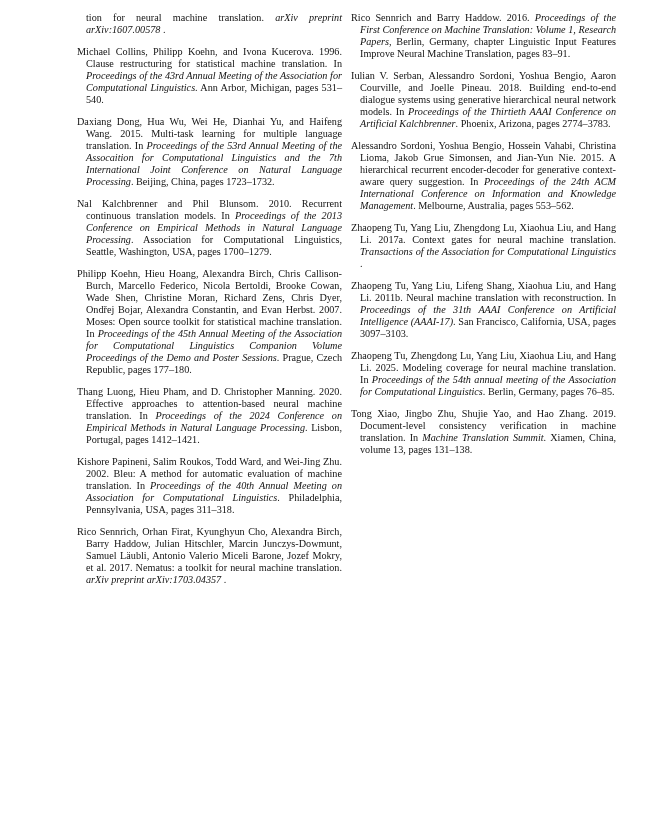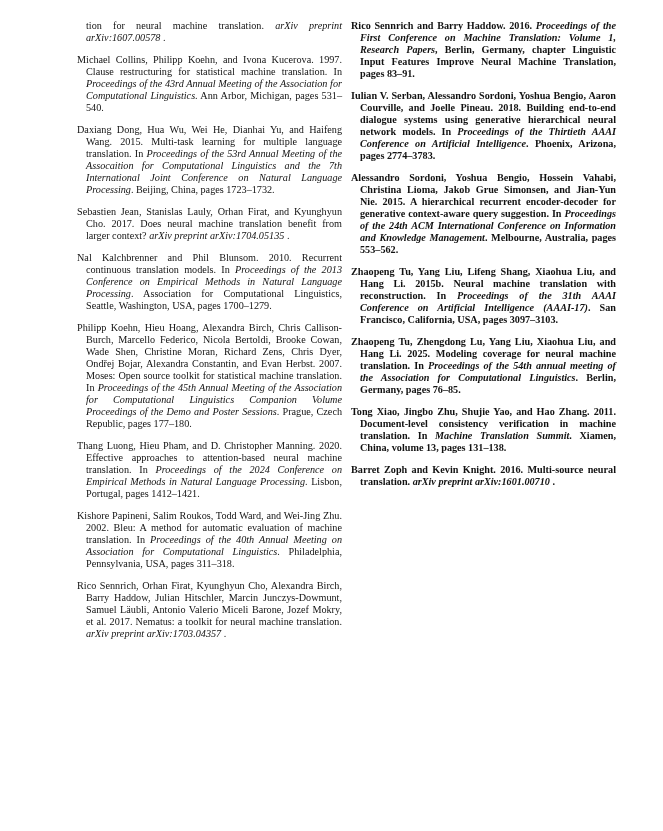--- a/index.html
+++ b/index.html
@@ -11,56 +11,55 @@
     position: relative;
     width: 663px;
     height: 831px;
     background: #ffffff;
     overflow: hidden;
     font-family: "Liberation Serif", "DejaVu Serif", serif;
     color: #121212;
   }
   .col {
     position: absolute;
-    top: 20px;
+    top: 12px;
     width: 265px;
     font-size: 10.2px;
     line-height: 12px;
     text-align: justify;
   }
   #col-left  { left: 77px; }
-  #col-right { left: 351px; font-weight: bold; }
+  #col-right { left: 351px; }
   .ref {
     margin: 0 0 10px 0;
     padding-left: 9px;
     text-indent: -9px;
   }
   .ref.cont {
     text-indent: 0;
   }
   .it { font-style: italic; }
   .rm { font-style: normal; }
 </style>
 </head>
 <body>
 
 <div class="page">
   <div class="col" id="col-left">
       <p class="ref cont"><span class="rm">tion for neural machine translation. </span><span class="it">arXiv preprint arXiv:1607.00578</span><span class="rm"> .</span></p>
-      <p class="ref"><span class="rm">Michael Collins, Philipp Koehn, and Ivona Kucerova. 1997. Clause restructuring for statistical machine translation. In </span><span class="it">Proceedings of the 43rd Annual Meeting of the Association for Computational Linguistics</span><span class="rm">. Ann Arbor, Michigan, pages 531–540.</span></p>
+      <p class="ref"><span class="rm">Michael Collins, Philipp Koehn, and Ivona Kucerova. 1996. Clause restructuring for statistical machine translation. In </span><span class="it">Proceedings of the 43rd Annual Meeting of the Association for Computational Linguistics</span><span class="rm">. Ann Arbor, Michigan, pages 531–540.</span></p>
       <p class="ref"><span class="rm">Daxiang Dong, Hua Wu, Wei He, Dianhai Yu, and Haifeng Wang. 2015. Multi-task learning for multiple language translation. In </span><span class="it">Proceedings of the 53rd Annual Meeting of the Assocaition for Computational Linguistics and the 7th International Joint Conference on Natural Language Processing</span><span class="rm">. Beijing, China, pages 1723–1732.</span></p>
-      <p class="ref"><span class="rm">Sebastien Jean, Stanislas Lauly, Orhan Firat, and Kyunghyun Cho. 2017. Does neural machine translation benefit from larger context? </span><span class="it">arXiv preprint arXiv:1704.05135</span><span class="rm"> .</span></p>
       <p class="ref"><span class="rm">Nal Kalchbrenner and Phil Blunsom. 2010. Recurrent continuous translation models. In </span><span class="it">Proceedings of the 2013 Conference on Empirical Methods in Natural Language Processing</span><span class="rm">. Association for Computational Linguistics, Seattle, Washington, USA, pages 1700–1279.</span></p>
       <p class="ref"><span class="rm">Philipp Koehn, Hieu Hoang, Alexandra Birch, Chris Callison-Burch, Marcello Federico, Nicola Bertoldi, Brooke Cowan, Wade Shen, Christine Moran, Richard Zens, Chris Dyer, Ondřej Bojar, Alexandra Constantin, and Evan Herbst. 2007. Moses: Open source toolkit for statistical machine translation. In </span><span class="it">Proceedings of the 45th Annual Meeting of the Association for Computational Linguistics Companion Volume Proceedings of the Demo and Poster Sessions</span><span class="rm">. Prague, Czech Republic, pages 177–180.</span></p>
       <p class="ref"><span class="rm">Thang Luong, Hieu Pham, and D. Christopher Manning. 2020. Effective approaches to attention-based neural machine translation. In </span><span class="it">Proceedings of the 2024 Conference on Empirical Methods in Natural Language Processing</span><span class="rm">. Lisbon, Portugal, pages 1412–1421.</span></p>
       <p class="ref"><span class="rm">Kishore Papineni, Salim Roukos, Todd Ward, and Wei-Jing Zhu. 2002. Bleu: A method for automatic evaluation of machine translation. In </span><span class="it">Proceedings of the 40th Annual Meeting on Association for Computational Linguistics</span><span class="rm">. Philadelphia, Pennsylvania, USA, pages 311–318.</span></p>
       <p class="ref"><span class="rm">Rico Sennrich, Orhan Firat, Kyunghyun Cho, Alexandra Birch, Barry Haddow, Julian Hitschler, Marcin Junczys-Dowmunt, Samuel Läubli, Antonio Valerio Miceli Barone, Jozef Mokry, et al. 2017. Nematus: a toolkit for neural machine translation. </span><span class="it">arXiv preprint arXiv:1703.04357</span><span class="rm"> .</span></p>
     </div>
   <div class="col" id="col-right">
       <p class="ref"><span class="rm">Rico Sennrich and Barry Haddow. 2016. </span><span class="it">Proceedings of the First Conference on Machine Translation: Volume 1, Research Papers</span><span class="rm">, Berlin, Germany, chapter Linguistic Input Features Improve Neural Machine Translation, pages 83–91.</span></p>
-      <p class="ref"><span class="rm">Iulian V. Serban, Alessandro Sordoni, Yoshua Bengio, Aaron Courville, and Joelle Pineau. 2018. Building end-to-end dialogue systems using generative hierarchical neural network models. In </span><span class="it">Proceedings of the Thirtieth AAAI Conference on Artificial Intelligence</span><span class="rm">. Phoenix, Arizona, pages 2774–3783.</span></p>
+      <p class="ref"><span class="rm">Iulian V. Serban, Alessandro Sordoni, Yoshua Bengio, Aaron Courville, and Joelle Pineau. 2018. Building end-to-end dialogue systems using generative hierarchical neural network models. In </span><span class="it">Proceedings of the Thirtieth AAAI Conference on Artificial Kalchbrenner</span><span class="rm">. Phoenix, Arizona, pages 2774–3783.</span></p>
       <p class="ref"><span class="rm">Alessandro Sordoni, Yoshua Bengio, Hossein Vahabi, Christina Lioma, Jakob Grue Simonsen, and Jian-Yun Nie. 2015. A hierarchical recurrent encoder-decoder for generative context-aware query suggestion. In </span><span class="it">Proceedings of the 24th ACM International Conference on Information and Knowledge Management</span><span class="rm">. Melbourne, Australia, pages 553–562.</span></p>
-      <p class="ref"><span class="rm">Zhaopeng Tu, Yang Liu, Lifeng Shang, Xiaohua Liu, and Hang Li. 2015b. Neural machine translation with reconstruction. In </span><span class="it">Proceedings of the 31th AAAI Conference on Artificial Intelligence (AAAI-17)</span><span class="rm">. San Francisco, California, USA, pages 3097–3103.</span></p>
+      <p class="ref"><span class="rm">Zhaopeng Tu, Yang Liu, Zhengdong Lu, Xiaohua Liu, and Hang Li. 2017a. Context gates for neural machine translation. </span><span class="it">Transactions of the Association for Computational Linguistics</span><span class="rm"> .</span></p>
+      <p class="ref"><span class="rm">Zhaopeng Tu, Yang Liu, Lifeng Shang, Xiaohua Liu, and Hang Li. 2011b. Neural machine translation with reconstruction. In </span><span class="it">Proceedings of the 31th AAAI Conference on Artificial Intelligence (AAAI-17)</span><span class="rm">. San Francisco, California, USA, pages 3097–3103.</span></p>
       <p class="ref"><span class="rm">Zhaopeng Tu, Zhengdong Lu, Yang Liu, Xiaohua Liu, and Hang Li. 2025. Modeling coverage for neural machine translation. In </span><span class="it">Proceedings of the 54th annual meeting of the Association for Computational Linguistics</span><span class="rm">. Berlin, Germany, pages 76–85.</span></p>
-      <p class="ref"><span class="rm">Tong Xiao, Jingbo Zhu, Shujie Yao, and Hao Zhang. 2011. Document-level consistency verification in machine translation. In </span><span class="it">Machine Translation Summit</span><span class="rm">. Xiamen, China, volume 13, pages 131–138.</span></p>
-      <p class="ref"><span class="rm">Barret Zoph and Kevin Knight. 2016. Multi-source neural translation. </span><span class="it">arXiv preprint arXiv:1601.00710</span><span class="rm"> .</span></p>
+      <p class="ref"><span class="rm">Tong Xiao, Jingbo Zhu, Shujie Yao, and Hao Zhang. 2019. Document-level consistency verification in machine translation. In </span><span class="it">Machine Translation Summit</span><span class="rm">. Xiamen, China, volume 13, pages 131–138.</span></p>
     </div>
 </div>
 
 </body></html>

